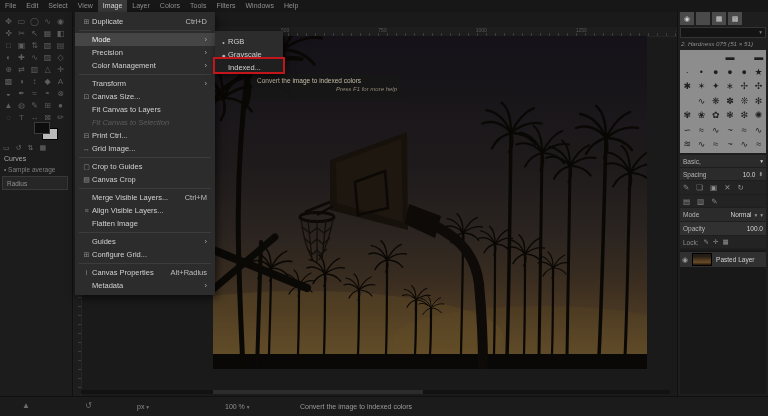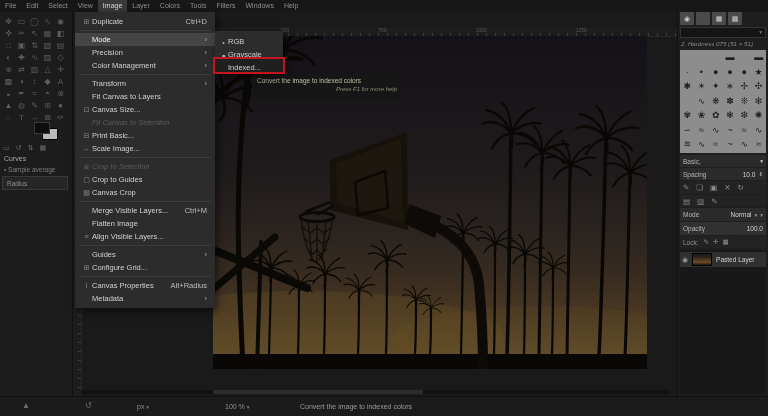--- a/index.html
+++ b/index.html
@@ -335,58 +335,52 @@
         <span class="mi-shortcut"></span>
 
       </div>
       <div class="mi submenu">
         <span class="mi-icon"></span>
         <span class="mi-label">Transform</span>
         <span class="mi-shortcut"></span>
         <span class="mi-arrow">›</span>
       </div>
       <div class="mi">
-        <span class="mi-icon"></span>
-        <span class="mi-label">Fit Canvas to Layers</span>
-        <span class="mi-shortcut"></span>
-
-      </div>
-      <div class="mi">
         <span class="mi-icon">⊡</span>
         <span class="mi-label">Canvas Size...</span>
         <span class="mi-shortcut"></span>
 
       </div>
+      <div class="mi">
+        <span class="mi-icon"></span>
+        <span class="mi-label">Fit Canvas to Layers</span>
+        <span class="mi-shortcut"></span>
+
+      </div>
       <div class="mi disabled">
         <span class="mi-icon"></span>
         <span class="mi-label">Fit Canvas to Selection</span>
         <span class="mi-shortcut"></span>
 
       </div>
       <div class="mi">
         <span class="mi-icon">⊟</span>
-        <span class="mi-label">Print Basic...</span>
+        <span class="mi-label">Print Ctrl...</span>
         <span class="mi-shortcut"></span>
 
       </div>
       <div class="mi">
         <span class="mi-icon">↔</span>
-        <span class="mi-label">Scale Image...</span>
+        <span class="mi-label">Grid Image...</span>
         <span class="mi-shortcut"></span>
 
       </div>
       <div class="mi separator">
 
         <span class="mi-label"></span>
-        <span class="mi-shortcut"></span>
-
-      </div>
-      <div class="mi disabled">
-        <span class="mi-icon">▣</span>
-        <span class="mi-label">Crop to Selection</span>
         <span class="mi-shortcut"></span>
 
       </div>
       <div class="mi">
         <span class="mi-icon">▢</span>
         <span class="mi-label">Crop to Guides</span>
         <span class="mi-shortcut"></span>
 
       </div>
       <div class="mi">
@@ -401,28 +395,28 @@
         <span class="mi-shortcut"></span>
 
       </div>
       <div class="mi">
         <span class="mi-icon"></span>
         <span class="mi-label">Merge Visible Layers...</span>
         <span class="mi-shortcut">Ctrl+M</span>
 
       </div>
       <div class="mi">
-        <span class="mi-icon"></span>
-        <span class="mi-label">Flatten Image</span>
-        <span class="mi-shortcut"></span>
-
-      </div>
-      <div class="mi">
         <span class="mi-icon">≡</span>
         <span class="mi-label">Align Visible Layers...</span>
+        <span class="mi-shortcut"></span>
+
+      </div>
+      <div class="mi">
+        <span class="mi-icon"></span>
+        <span class="mi-label">Flatten Image</span>
         <span class="mi-shortcut"></span>
 
       </div>
       <div class="mi separator">
 
         <span class="mi-label"></span>
         <span class="mi-shortcut"></span>
 
       </div>
       <div class="mi submenu">

